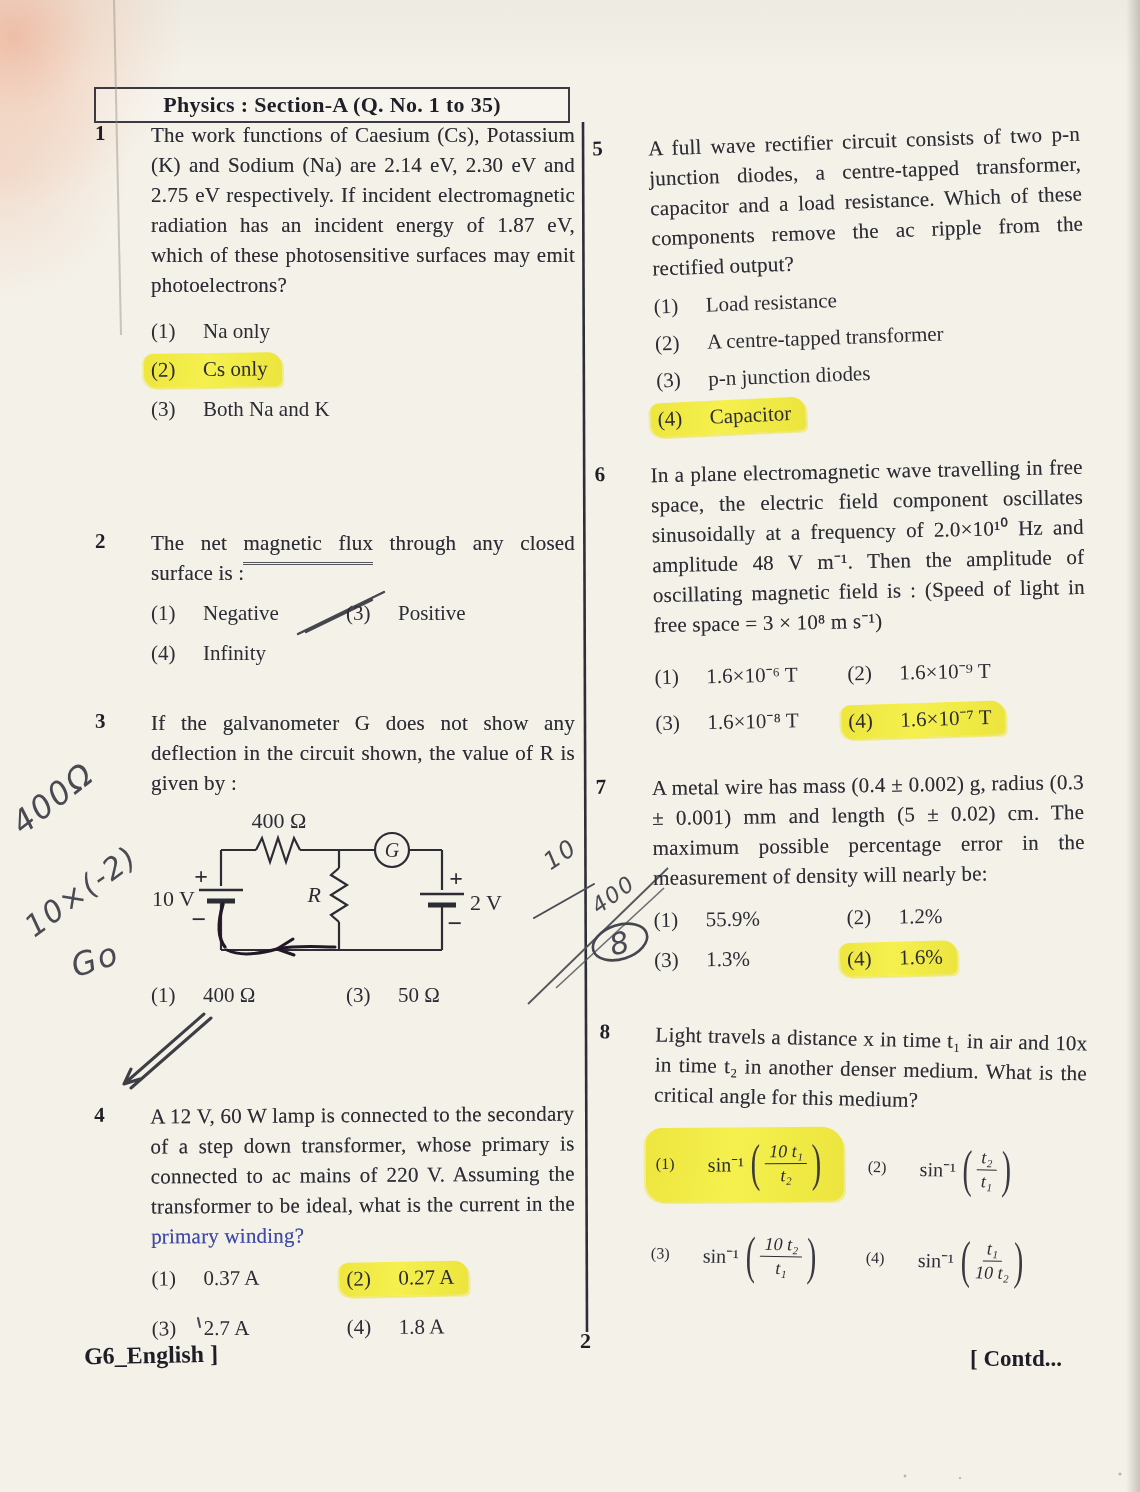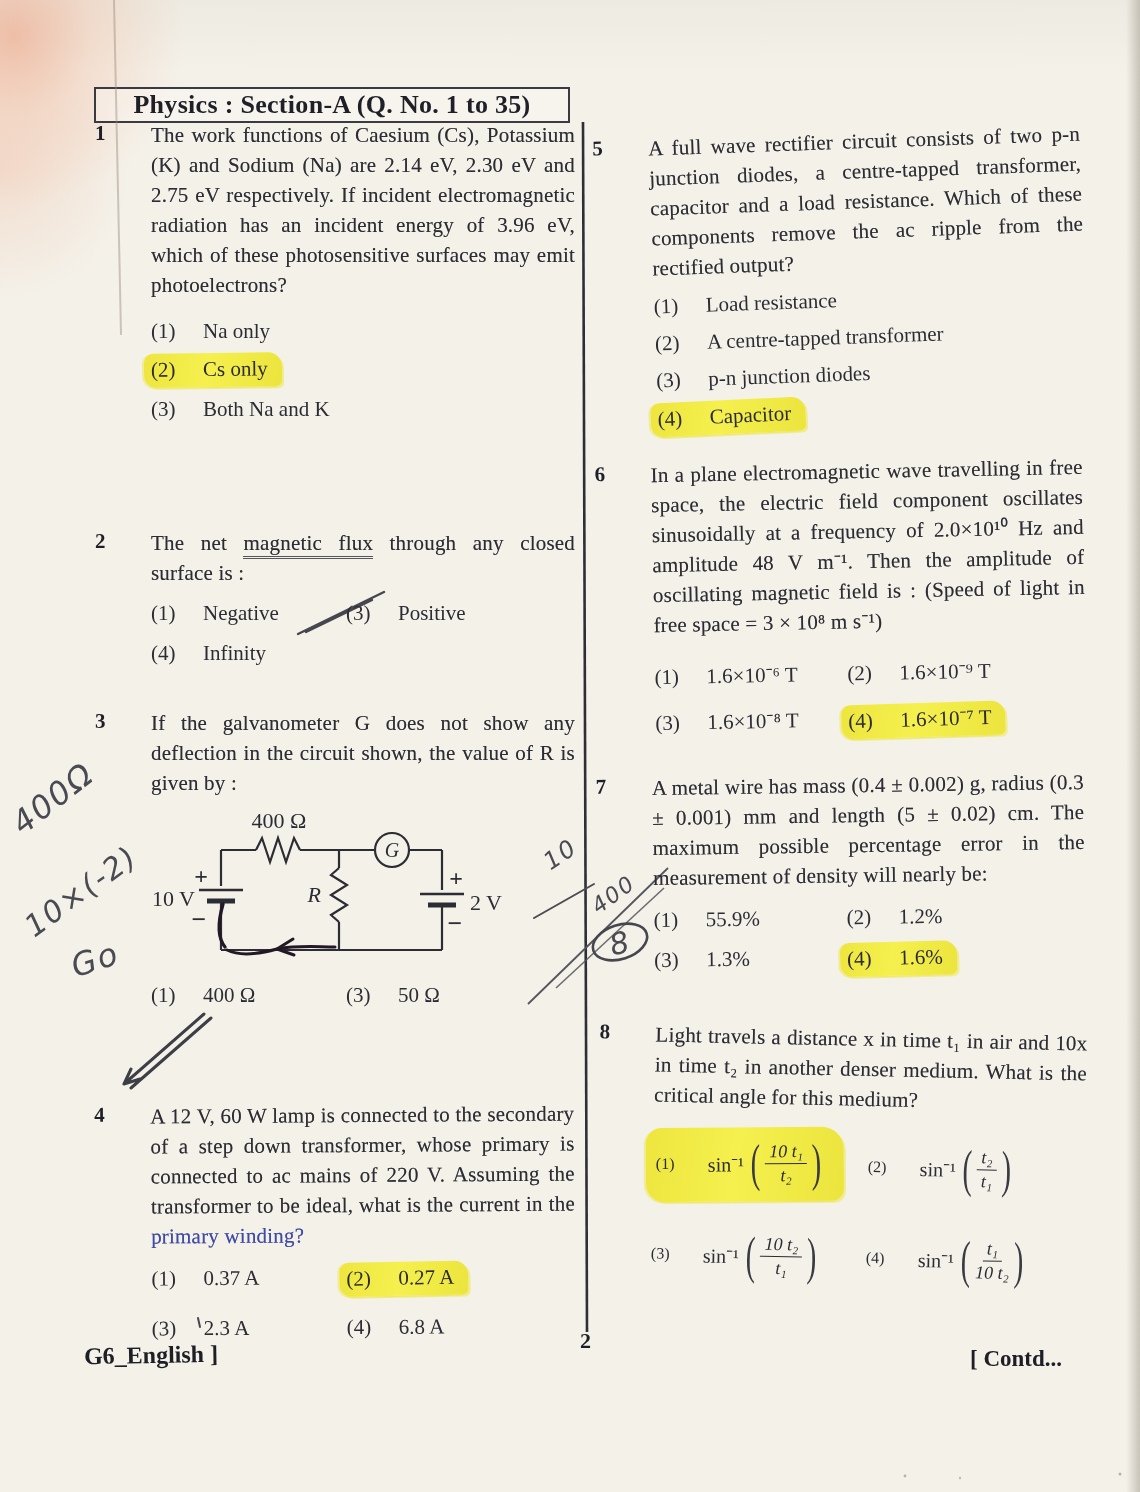--- a/index.html
+++ b/index.html
@@ -13,35 +13,35 @@
       linear-gradient(to bottom, #edeae1, rgba(244,241,234,0) 70px),
       #f4f1e9;
   }
   .abs{position:absolute;}
   
   .header-box{
     position:absolute;left:94px;top:87px;width:472px;height:32px;
     border:2px solid #3a3a42;display:flex;align-items:center;justify-content:center;
     background:rgba(255,255,255,.25);
   }
-  .header-box .title{font-weight:bold;font-size:26px;letter-spacing:.3px;color:#1f1f28;font-family:Liberation Serif, serif;}
+  .header-box .title{font-weight:bold;font-size:22px;letter-spacing:.3px;color:#1f1f28;font-family:Liberation Serif, serif;}
   
   .qblock{position:absolute;width:424px;}
   .qblock .qnum{position:absolute;left:-56px;top:1px;font-weight:bold;font-size:21px;color:#1f1f28;}
   .qtext{
     margin:0;text-align:justify;font-size:21px;line-height:30px;letter-spacing:.2px;
     text-shadow:0 0 .5px rgba(44,44,52,.45);
   }
   .opts{margin-top:16px;}
   .opt-row{line-height:30px;font-size:21px;margin-bottom:7px;white-space:nowrap;}
   .opt-grid{display:grid;grid-template-columns:195px 1fr;row-gap:10px;margin-top:14px;
             font-size:21px;line-height:30px;white-space:nowrap;}
   .opt-label{display:inline-block;min-width:52px;}
   .opt-text{display:inline-block;}
-  .u2{border-bottom:3px double #55555c;padding-bottom:1px;}
+  .u2{border-bottom:3px double #55555c;padding-bottom:7px;}
   .blue{color:#3c49ae;}
   
   .hl{
     display:inline-block;padding:1px 14px 3px 7px;margin-left:-7px;
     background:linear-gradient(97deg, rgba(238,229,40,.88) 3%, rgba(245,240,70,.95) 45%, rgba(236,228,44,.9) 97%);
     border-radius:9px 14px 6px 12px;transform:rotate(-.7deg);
     box-shadow:2px 2px 0 rgba(238,229,40,.45), -2px 1px 0 rgba(238,229,40,.4);
   }
   .hl-big{padding:10px 18px 12px 10px;border-radius:16px 22px 12px 18px;transform:rotate(-1.6deg);}
   
@@ -84,21 +84,21 @@
 
     <path d="M198,1318 l2,9" stroke="#46464e" stroke-width="2" fill="none" stroke-linecap="round"></path>
 
     <circle cx="905" cy="1476" r="1.4" fill="rgba(90,90,95,.4)"></circle>
     <circle cx="960" cy="1478" r="1.2" fill="rgba(90,90,95,.35)"></circle>
     <circle cx="1120" cy="1474" r="1.5" fill="rgba(90,90,95,.4)"></circle>
   </svg>
 
   <div class="qblock" style="left:151px;top:120px;">
     <span class="qnum">1</span>
-    <p class="qtext">The work functions of Caesium (Cs), Potassium (K) and Sodium (Na) are 2.14 eV, 2.30 eV and 2.75 eV respectively. If incident electromagnetic radiation has an incident energy of 3.96 eV, which of these photosensitive surfaces may emit photoelectrons?</p>
+    <p class="qtext">The work functions of Caesium (Cs), Potassium (K) and Sodium (Na) are 2.14 eV, 2.30 eV and 2.75 eV respectively. If incident electromagnetic radiation has an incident energy of 1.87 eV, which of these photosensitive surfaces may emit photoelectrons?</p>
     <div class="opts">
       <div class="opt-row">
         <span class="opt-label">(1)</span><span class="opt-text">Na only</span>
       </div>
       <div class="opt-row">
         <span class="hl"><span class="opt-label">(2)</span><span class="opt-text">Cs only</span></span>
       </div>
       <div class="opt-row">
         <span class="opt-label">(3)</span><span class="opt-text">Both Na and K</span>
       </div>
@@ -167,22 +167,22 @@
       <div><span class="opt-label">(3)</span><span class="opt-text">50 Ω</span></div>
     </div>
   </div>
 
   <div class="qblock" style="left:151px;top:1100px;transform:rotate(-.4deg);">
     <span class="qnum">4</span>
     <p class="qtext"><span>A 12 V, 60 W lamp is connected to the secondary of a step down transformer, whose primary is connected to ac mains of 220 V. Assuming the transformer to be ideal, what is the current in the </span><span class="blue">primary winding?</span></p>
     <div class="opt-grid" style="margin-top:12px;row-gap:16px;">
       <div><span class="opt-label">(1)</span><span class="opt-text">0.37 A</span></div>
       <div><span class="hl"><span class="opt-label">(2)</span><span class="opt-text">0.27 A</span></span></div>
-      <div><span class="opt-label">(3)</span><span class="opt-text">2.3 A</span></div>
-      <div><span class="opt-label">(4)</span><span class="opt-text">6.8 A</span></div>
+      <div><span class="opt-label">(3)</span><span class="opt-text">2.7 A</span></div>
+      <div><span class="opt-label">(4)</span><span class="opt-text">1.8 A</span></div>
     </div>
   </div>
 
   <div class="qblock" style="left:653px;top:126px;width:432px;transform:rotate(-2deg);">
     <span class="qnum">5</span>
     <p class="qtext">A full wave rectifier circuit consists of two p-n junction diodes, a centre-tapped transformer, capacitor and a load resistance. Which of these components remove the ac ripple from the rectified output?</p>
     <div class="opts" style="margin-top:8px;">
       <div class="opt-row"><span class="opt-label">(1)</span><span class="opt-text">Load resistance</span></div>
       <div class="opt-row"><span class="opt-label">(2)</span><span class="opt-text">A centre-tapped transformer</span></div>
       <div class="opt-row"><span class="opt-label">(3)</span><span class="opt-text">p-n junction diodes</span></div>

